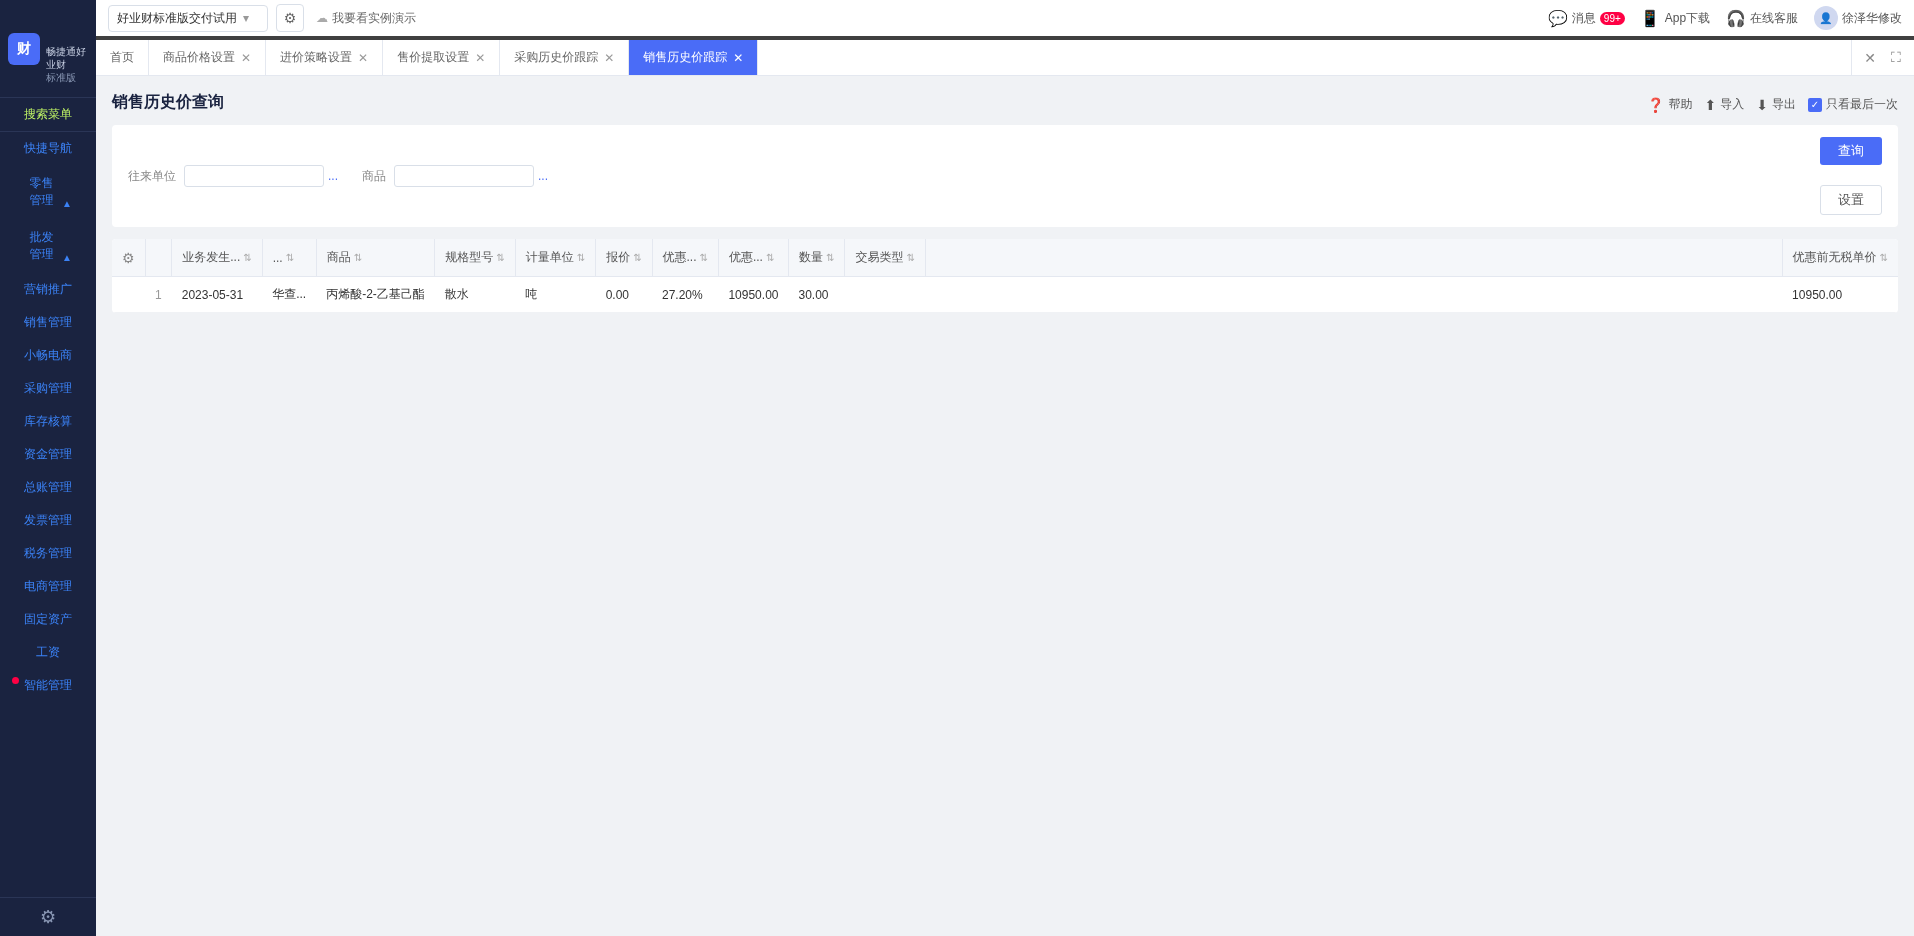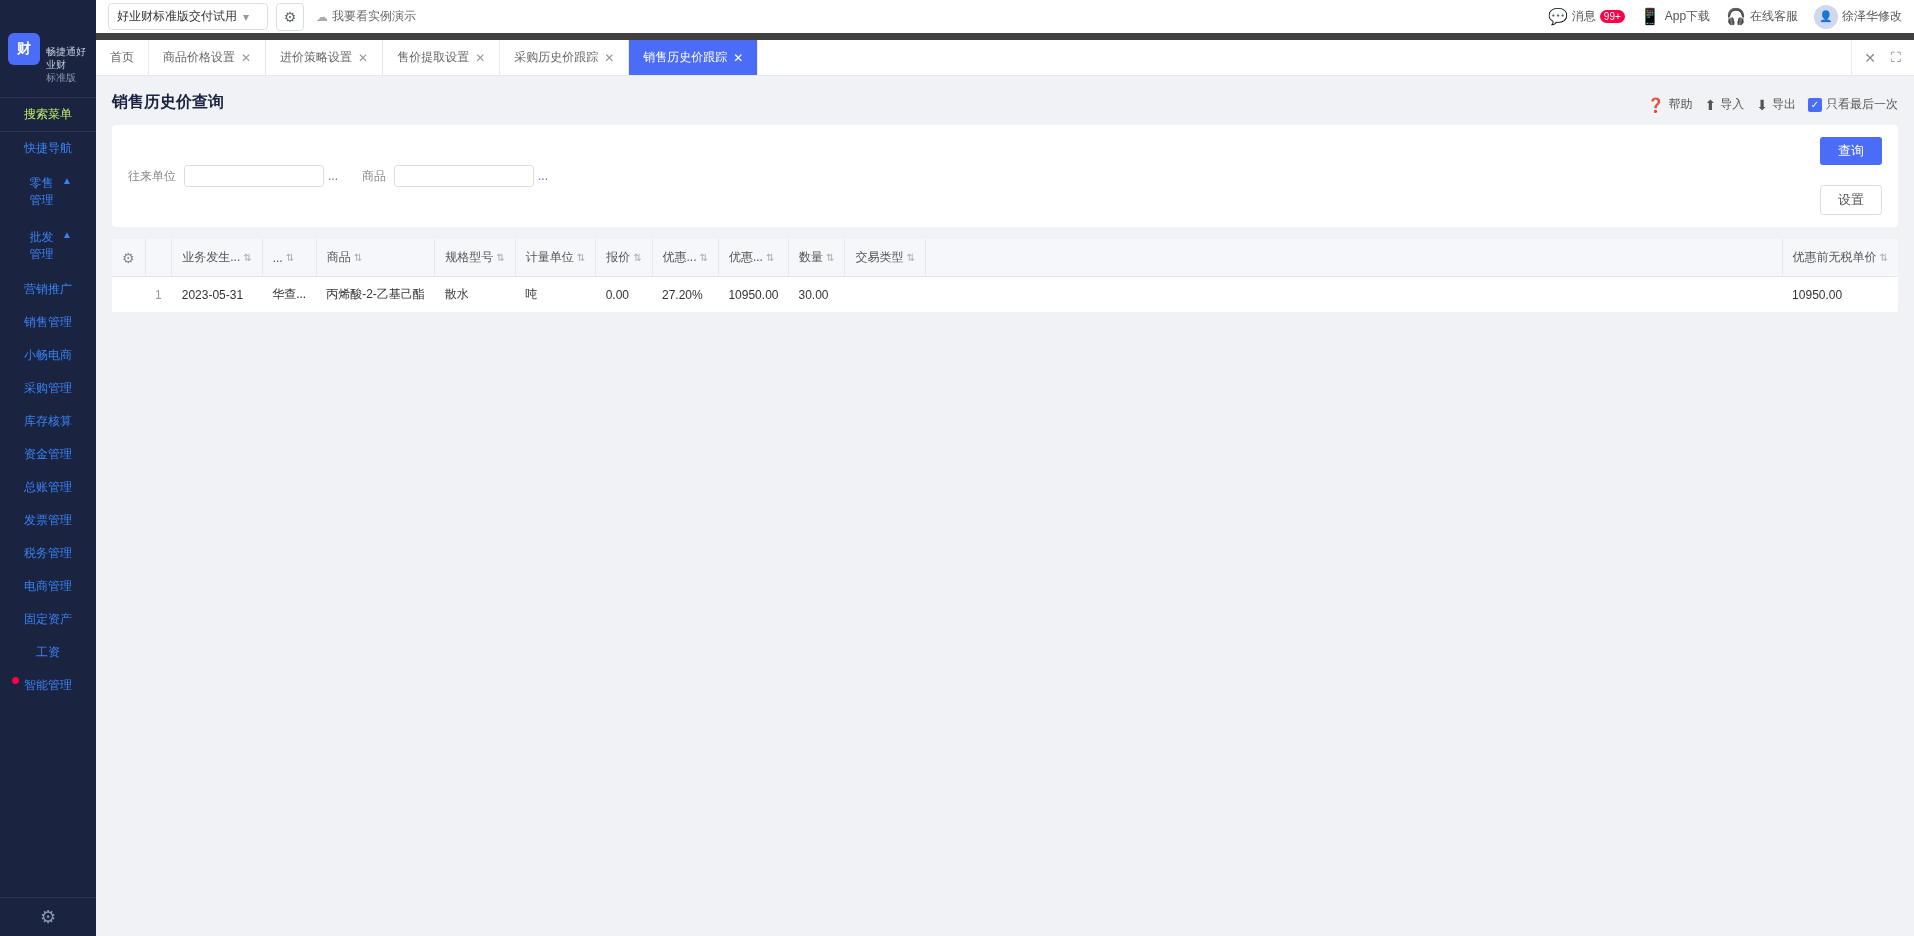--- a/index.html
+++ b/index.html
@@ -46,21 +46,21 @@
       text-align: center;
       font-size: 12px;
       color: #3b82f6;
       cursor: pointer;
       display: flex; flex-direction: column; align-items: center; gap: 3px;
     }
     .sidebar-nav-item.has-dot { position: relative; }
     .sidebar-nav-item .dot { width: 7px; height: 7px; background: #f04; border-radius: 50%; position: absolute; top: 8px; left: 12px; }
 
     .sidebar-nav-item.group-header {
-      display: flex; flex-direction: row; justify-content: center; align-items: flex-start;
+      display: flex; flex-direction: row; justify-content: center; align-items: flex-end;
       padding: 10px 24px;
       gap: 3px;
     }
     .sidebar-nav-item .expand-arrow { font-size: 10px; }
 
     .sidebar-bottom {
       margin-top: auto;
       padding: 8px;
       text-align: center;
       color: #8896b3;
@@ -74,21 +74,21 @@
       flex: 1;
       display: flex;
       flex-direction: column;
       overflow: hidden;
       background: #f0f2f5;
     }
 
     
     .topbar {
       background: #ffffff;
-      border-bottom: 7px solid #404040;
+      border-bottom: 4px solid #404040;
       display: flex;
       align-items: center;
       padding: 0 12px;
       height: 40px;
       flex-shrink: 0;
       gap: 8px;
     }
     .topbar-module-selector {
       display: flex; align-items: center; gap: 6px;
       border: 1px solid #d9dfe8;

